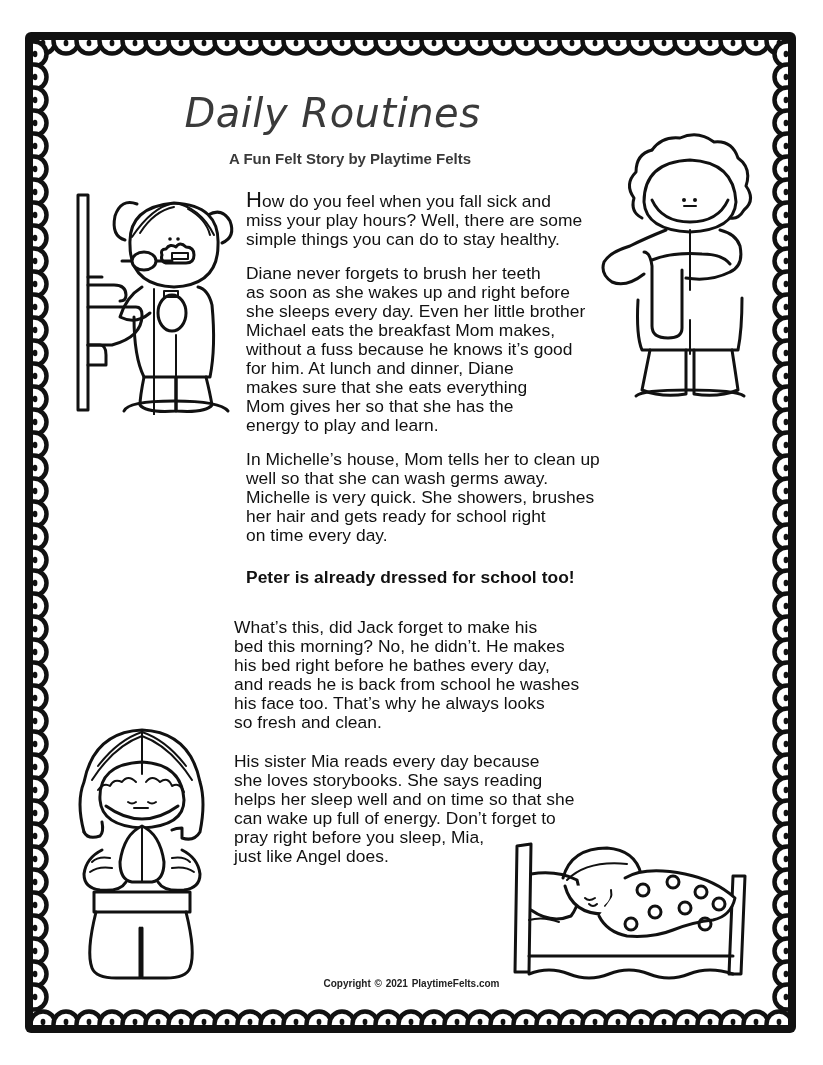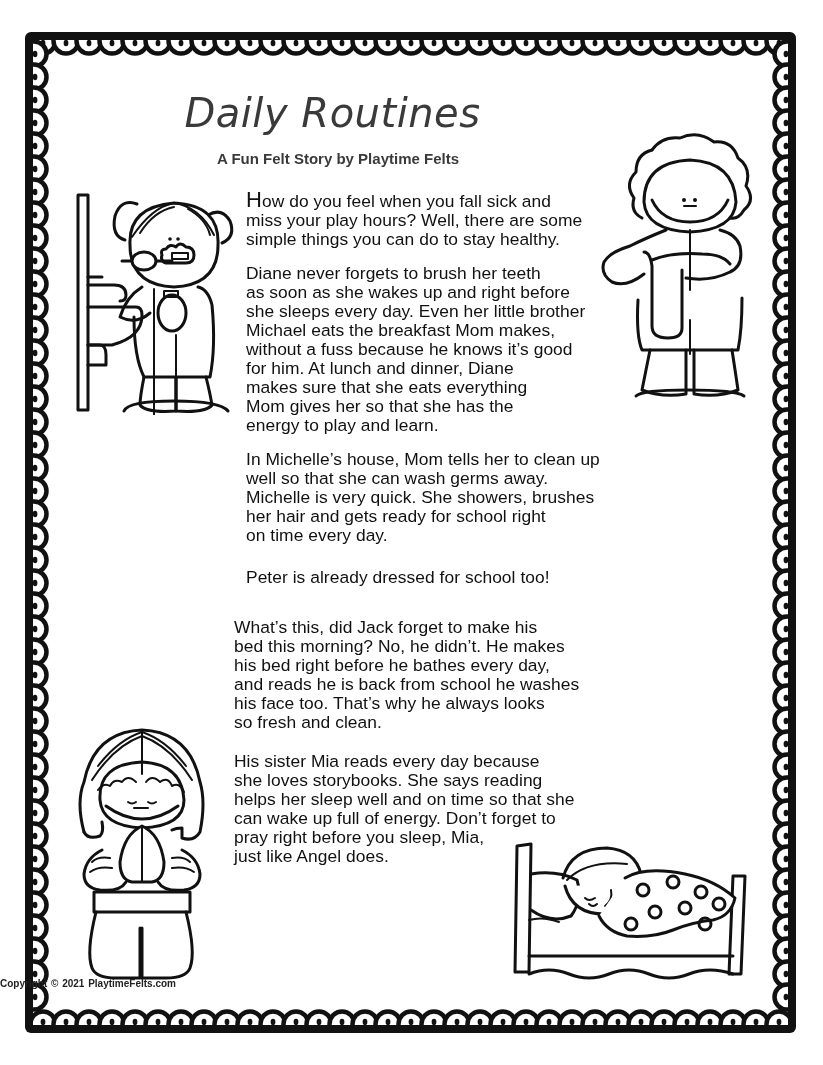--- a/index.html
+++ b/index.html
@@ -20,32 +20,32 @@
     position: absolute; left: 56px; top: 66px; width: 710px; height: 935px;
     background: #fff;
   }
 
   .title {
     position: absolute; left: 0; width: 665px; top: 90px; text-align: center;
     font-family: "DejaVu Sans", sans-serif; font-size: 40px; color: #3a3a3a;
     font-style: oblique; letter-spacing: 0.5px; font-weight: normal;
   }
   .subtitle {
-    position: absolute; left: 0; width: 676px; top: 150px; text-align: center;
+    position: absolute; left: 12px; width: 676px; top: 150px; text-align: center;
     font-size: 15px; font-weight: bold; color: #3a3a3a;
   }
 
   .para {
     position: absolute; font-size: 17.4px; line-height: 19px; color: #111;
     white-space: pre; letter-spacing: 0.05px;
   }
   .dropcap { font-size: 22px; }
 
   .copyright {
-    position: absolute; left: 0; width: 823px; top: 978px; 
+    position: absolute; left: 0; width: 823px; top: 978px; text-align: center;
     font-size: 10px; font-weight: bold; color: #222; word-spacing: 1px;
   }
 
   svg.ill { position: absolute; }
   svg.ill * { fill: none; stroke: #111; stroke-width: 3; stroke-linecap: round; stroke-linejoin: round; }
   svg.ill .thin { stroke-width: 2; }
   svg.ill .fillb { fill: #111; stroke: none; }
   svg.ill .fillw { fill: #fff; }
 </style>
 </head>
@@ -681,21 +681,21 @@
 <span>makes sure that she eats everything</span>
 <span>Mom gives her so that she has the</span>
 <span>energy to play and learn.</span></div>
 
 <div class="para" style="left:246px; top:450px;"><span>In Michelle’s house, Mom tells her to clean up</span>
 <span>well so that she can wash germs away.</span>
 <span>Michelle is very quick. She showers, brushes</span>
 <span>her hair and gets ready for school right</span>
 <span>on time every day.</span></div>
 
-<div class="para" style="left:246px; top:568px;"><span>Peter is already dressed for school too!</span></div>
+<div class="para" style="left:246px; top:568px;font-weight:bold;"><span>Peter is already dressed for school too!</span></div>
 
 <div class="para" style="left:234px; top:618px;"><span>What’s this, did Jack forget to make his</span>
 <span>bed this morning? No, he didn’t. He makes</span>
 <span>his bed right before he bathes every day,</span>
 <span>and reads he is back from school he washes</span>
 <span>his face too. That’s why he always looks</span>
 <span>so fresh and clean.</span></div>
 
 <div class="para" style="left:234px; top:752px;"><span>His sister Mia reads every day because</span>
 <span>she loves storybooks. She says reading</span>

